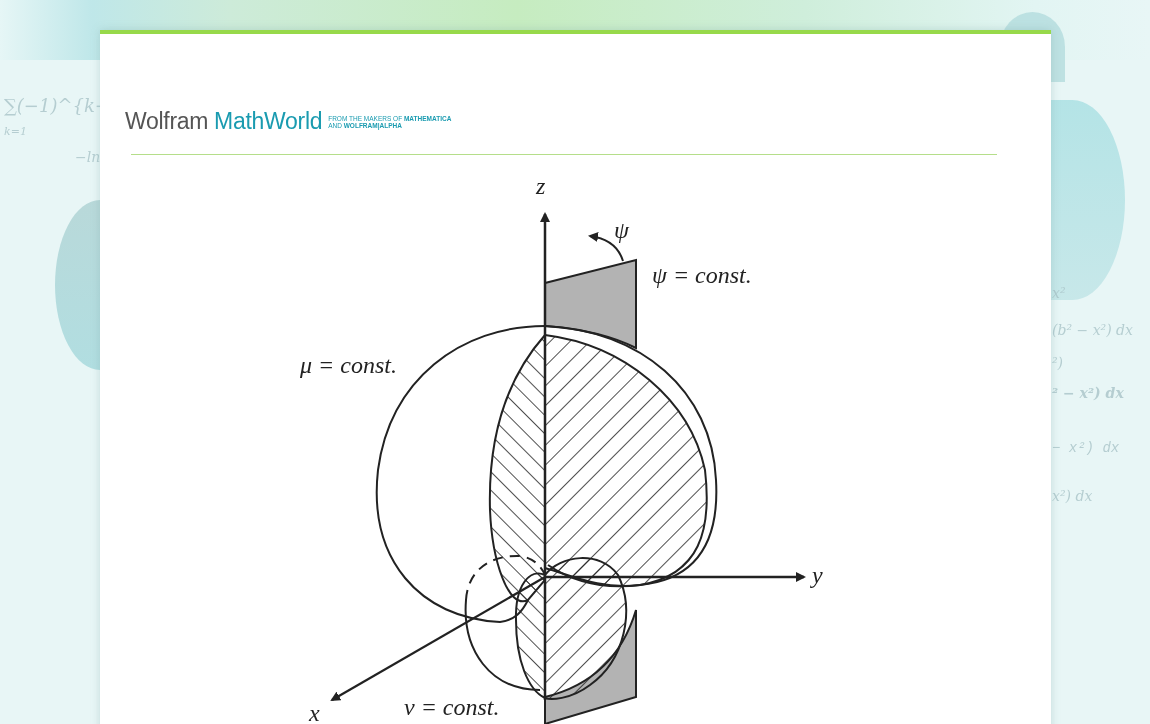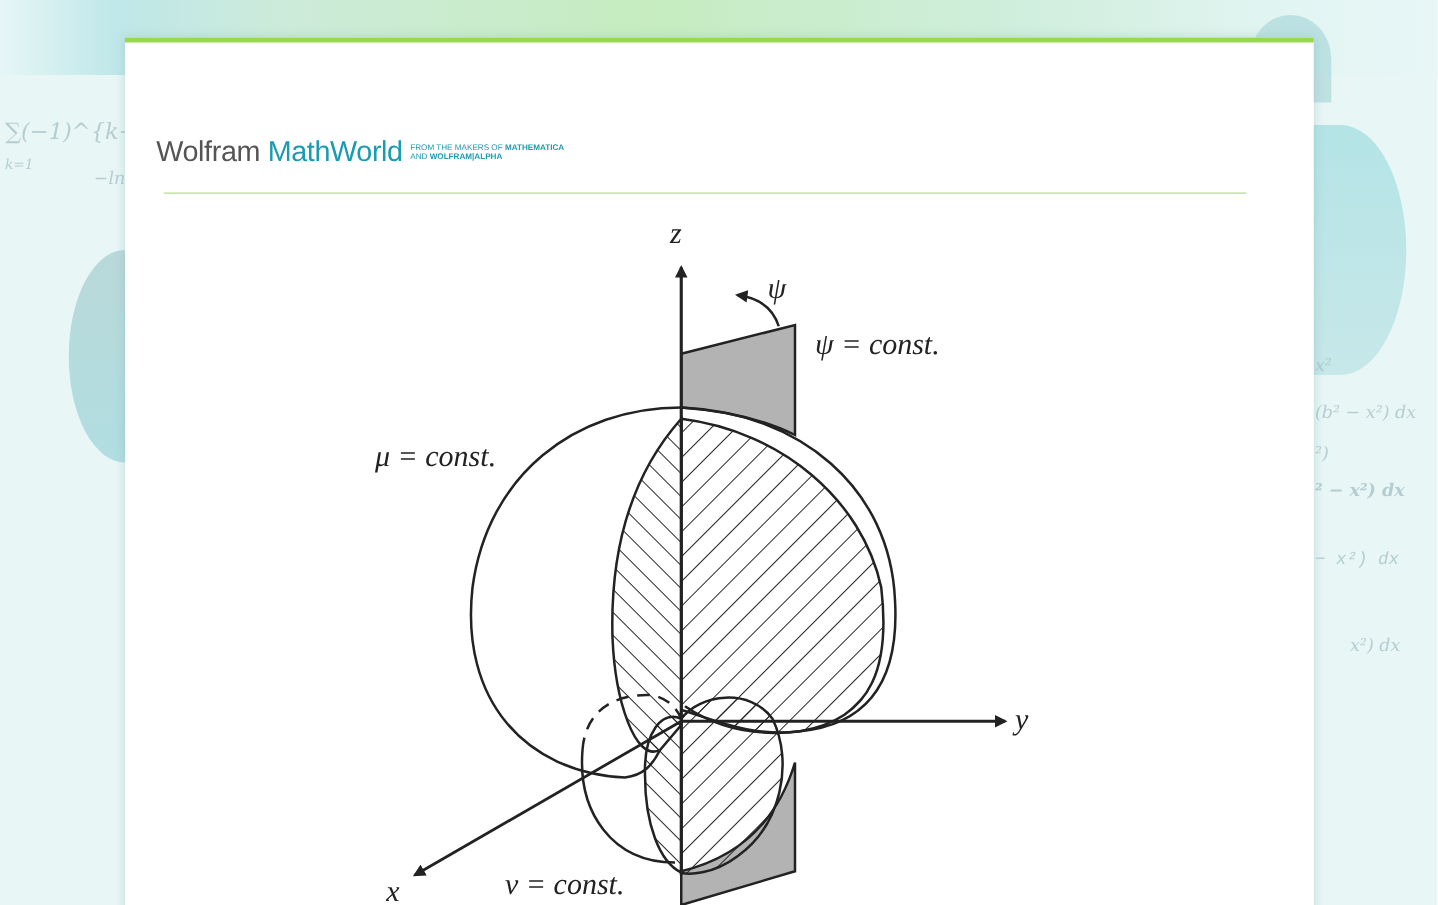--- a/index.html
+++ b/index.html
@@ -57,27 +57,27 @@
 </style>
 </head>
 <body>
 
 <div class="bg-top"></div>
 <div class="bg-left-shape"></div>
 <div class="bg-right-top"></div>
 <div class="bg-right-shape"></div>
 <div class="bg-math" style="left:4px;top:95px;font-size:18px;">∑(−1)^{k−1}</div>
 <div class="bg-math" style="left:4px;top:125px;font-size:11px;">k=1</div>
-<div class="bg-math" style="left:75px;top:135px;">−ln</div>
+<div class="bg-math" style="left:75px;top:149px;">−ln</div>
 <div class="bg-math" style="left:1052px;top:285px;">x²</div>
 <div class="bg-math" style="left:1052px;top:322px;">(b² − x²)  dx</div>
 <div class="bg-math" style="left:1052px;top:355px;">²)</div>
 <div class="bg-math" style="left:1052px;top:385px;font-weight:bold;">² − x²)  dx</div>
 <div class="bg-math" style="left:1052px;top:440px;font-family:Liberation Mono, monospace;">− x²)  dx</div>
-<div class="bg-math" style="left:1052px;top:509px;padding-left:28px;">x²)  dx</div>
+<div class="bg-math" style="left:1052px;top:488px;">x²)  dx</div>
 
 <div class="card">
   <div class="brand">
     <span class="brand-wolfram">Wolfram</span>
     <span class="brand-mathworld">MathWorld</span>
     <span class="brand-tag">
       <span>FROM THE MAKERS OF </span><b>MATHEMATICA</b><br>
       <span>AND </span><b>WOLFRAM|ALPHA</b>
     </span>
   </div>

